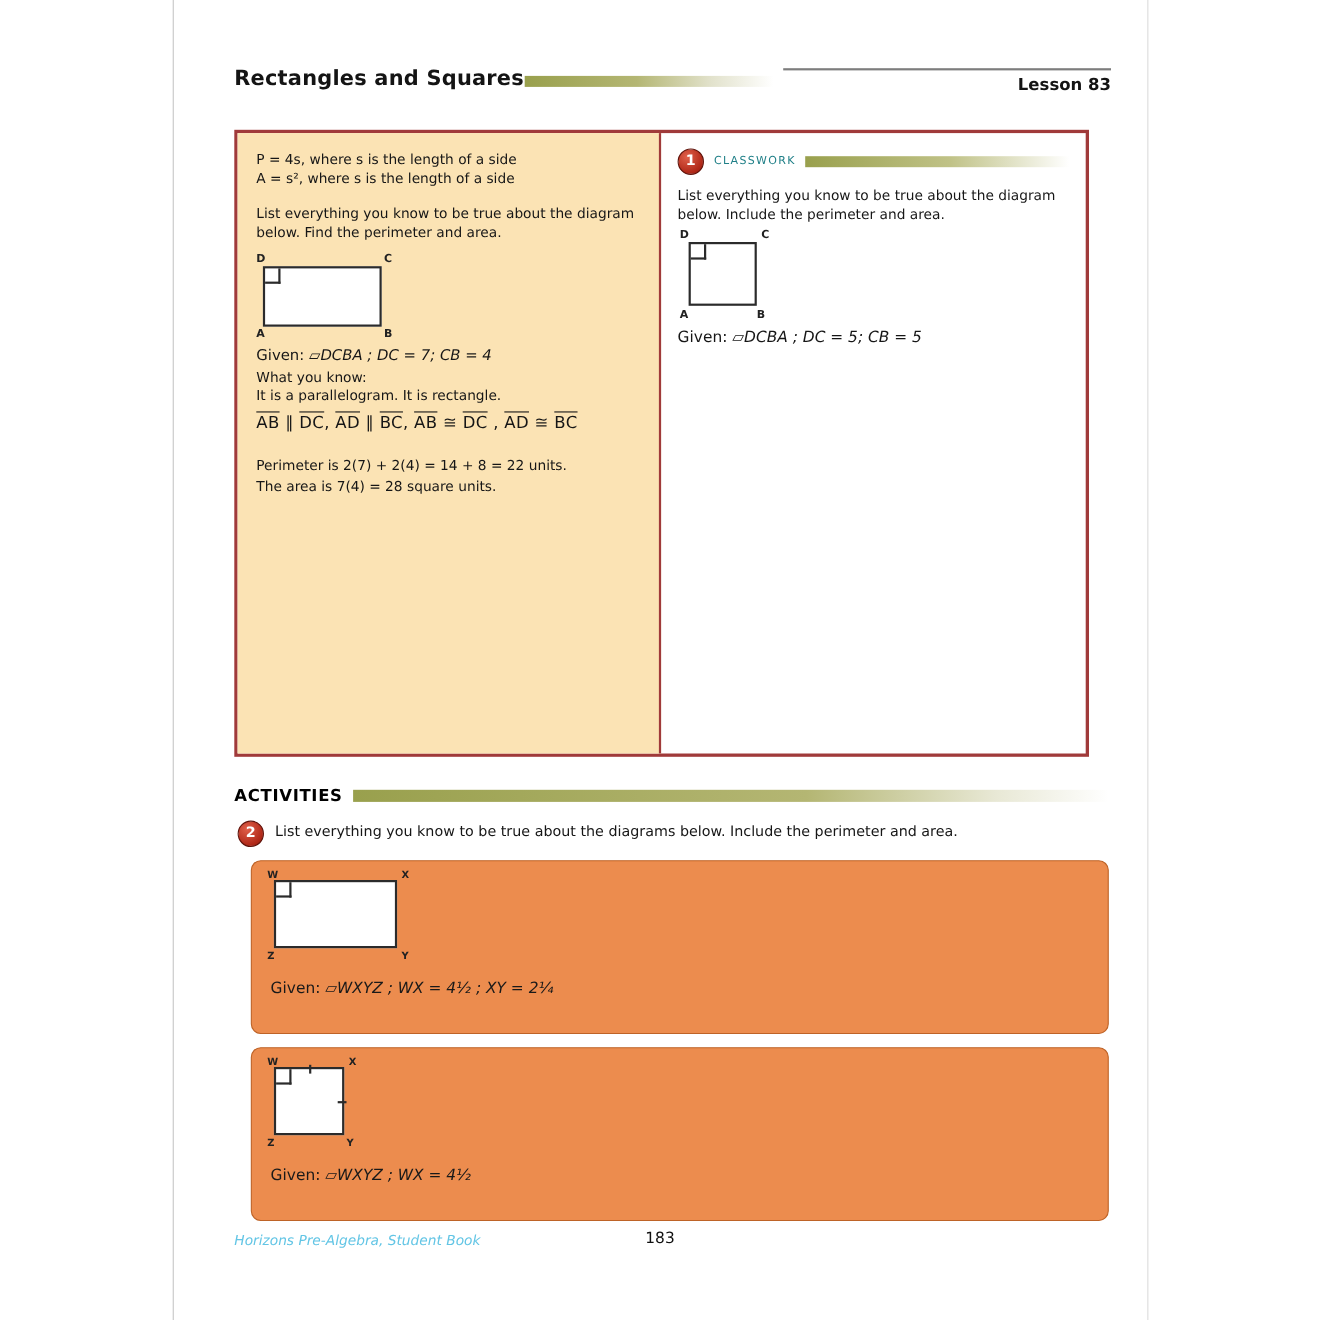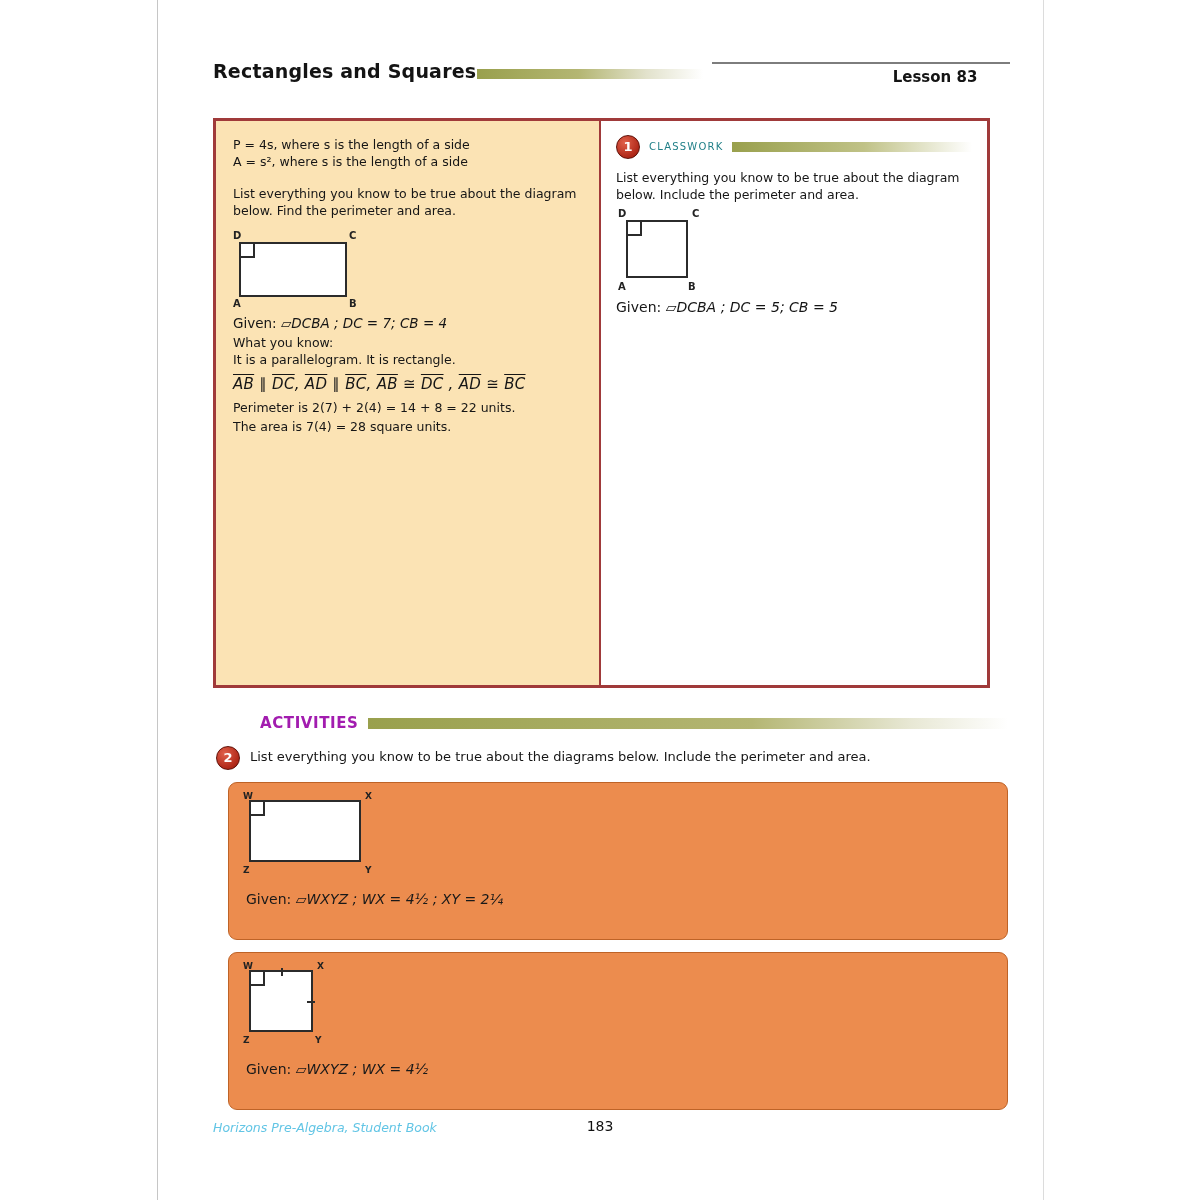--- a/index.html
+++ b/index.html
@@ -8,21 +8,21 @@
   .edge { position:absolute; top:0; bottom:0; width:1px; background:#cfcfcf; }
   .edge-left  { left:157px; background:#c6c6c6; }
   .edge-right { left:1043px; background:#dcdcdc; }
 
   
   .page-title { position:absolute; left:213px; top:60px; font-size:19px; font-weight:bold;
                 color:#141414; letter-spacing:.2px; }
   .title-bar  { position:absolute; left:477px; top:69px; width:226px; height:10px;
                 background:linear-gradient(to right,#99a04d 0%,#b4b673 45%,#e2e2cc 75%,rgba(255,255,255,0) 100%); }
   .header-rule{ position:absolute; left:712px; top:62px; width:298px; height:2px; background:#7d7d7d; }
-  .lesson-num { position:absolute; left:860px; top:68px; width:150px; text-align:center;
+  .lesson-num { position:absolute; left:860px; top:68px; width:150px; text-align:right;
                 font-size:15px; font-weight:bold; color:#141414; }
 
   
   .lesson-box { position:absolute; left:213px; top:118px; width:777px; height:570px;
                 border:3px solid #a03a3a; box-sizing:border-box; display:flex; background:#ffffff; }
   .col-left   { width:385px; box-sizing:border-box; background:#fbe3b4;
                 border-right:2px solid #a03a3a; padding:16px 16px 10px 17px;
                 font-size:12.5px; line-height:16.5px; }
   .col-right  { flex:1; box-sizing:border-box; padding:12px 15px; font-size:12.5px; line-height:16.5px; }
   .tpara   { margin:0 0 16px; }
@@ -42,37 +42,37 @@
   .d-left .bl { left:0;  top:68px; } .d-left .br { left:116px; top:68px; }
 
   .d-cw    { width:100px; height:84px; margin:6px 0 6px 2px; }
   .d-cw .shape { left:8px; top:11px; width:62px; height:58px; }
   .d-cw .tl { left:0; top:0; }     .d-cw .tr { left:74px; top:0; }
   .d-cw .bl { left:0; top:73px; }  .d-cw .br { left:70px; top:73px; }
 
   .given  { margin:4px 0 2px; font-size:13.5px; }
   .math   { font-style:italic;text-align:right; }
   .kline  { margin:0; font-size:12.5px; line-height:17px; }
-  .cong   { margin:8px 0 6px; font-size:15px; letter-spacing:.3px; white-space:nowrap;font-style:italic; }
+  .cong   { margin:8px 0 21px; font-size:15px; letter-spacing:.3px; white-space:nowrap; }
   .ov     { text-decoration:overline; }
   .fact   { margin:0; font-size:12.5px; line-height:19px; }
 
   
   .cw-head  { display:flex; align-items:center; gap:9px; margin:2px 0 10px; }
   .badge    { width:22px; height:22px; border-radius:50%; flex:0 0 auto;
               background:radial-gradient(circle at 35% 30%, #e0604a, #b02818 70%, #8c1d10);
               border:1px solid #5f120a; color:#ffffff; font-weight:bold; font-size:13px;
               display:flex; align-items:center; justify-content:center; }
   .cw-title { color:#1f7f87; font-size:10px; font-weight:normal; letter-spacing:1.2px; }
   .cw-bar   { flex:1; height:10px;
               background:linear-gradient(to right,#99a04d,#c0c287 55%,rgba(255,255,255,0) 100%); }
 
   
   .act-head  { position:absolute; left:213px; top:714px; width:795px; display:flex; align-items:center; gap:10px; }
-  .act-title { color:#a21caf; font-size:15px; font-weight:bold; letter-spacing:.6px;margin-left:47px; }
+  .act-title { color:#000000; font-size:15px; font-weight:bold; letter-spacing:.6px; }
   .act-bar   { flex:1; height:11px;
                background:linear-gradient(to right,#99a04d 0%,#b4b673 60%,#e8e8d5 85%,rgba(255,255,255,0) 100%); }
   .act-instr { position:absolute; left:216px; top:746px; width:792px; display:flex;
                align-items:flex-start; gap:10px; font-size:13px; line-height:22px; }
   .act-instr .badge { margin-top:0; }
 
   .panel  { position:absolute; left:228px; width:780px; height:158px; background:#ec8c4e;
             border:1px solid #be6327; border-radius:9px; box-sizing:border-box; }
   .panel-1 { top:782px; }
   .panel-2 { top:952px; }

